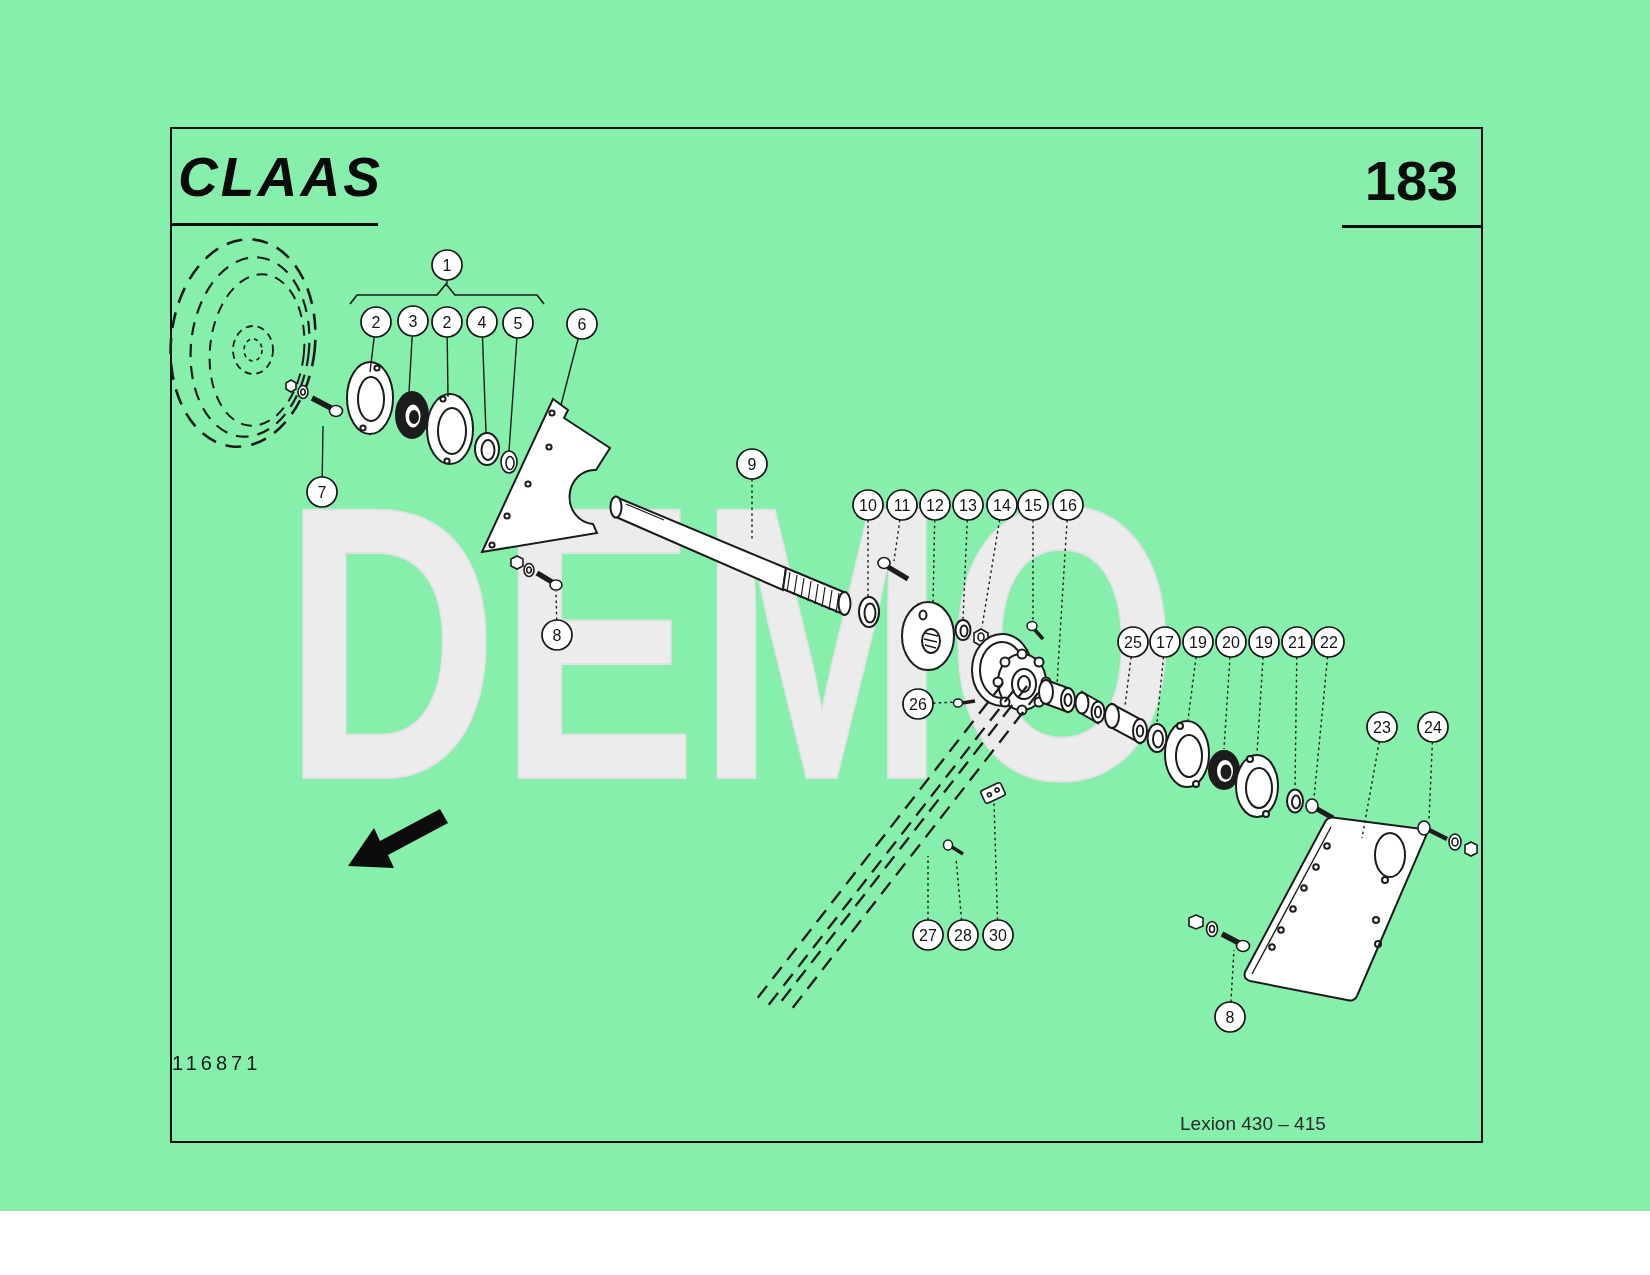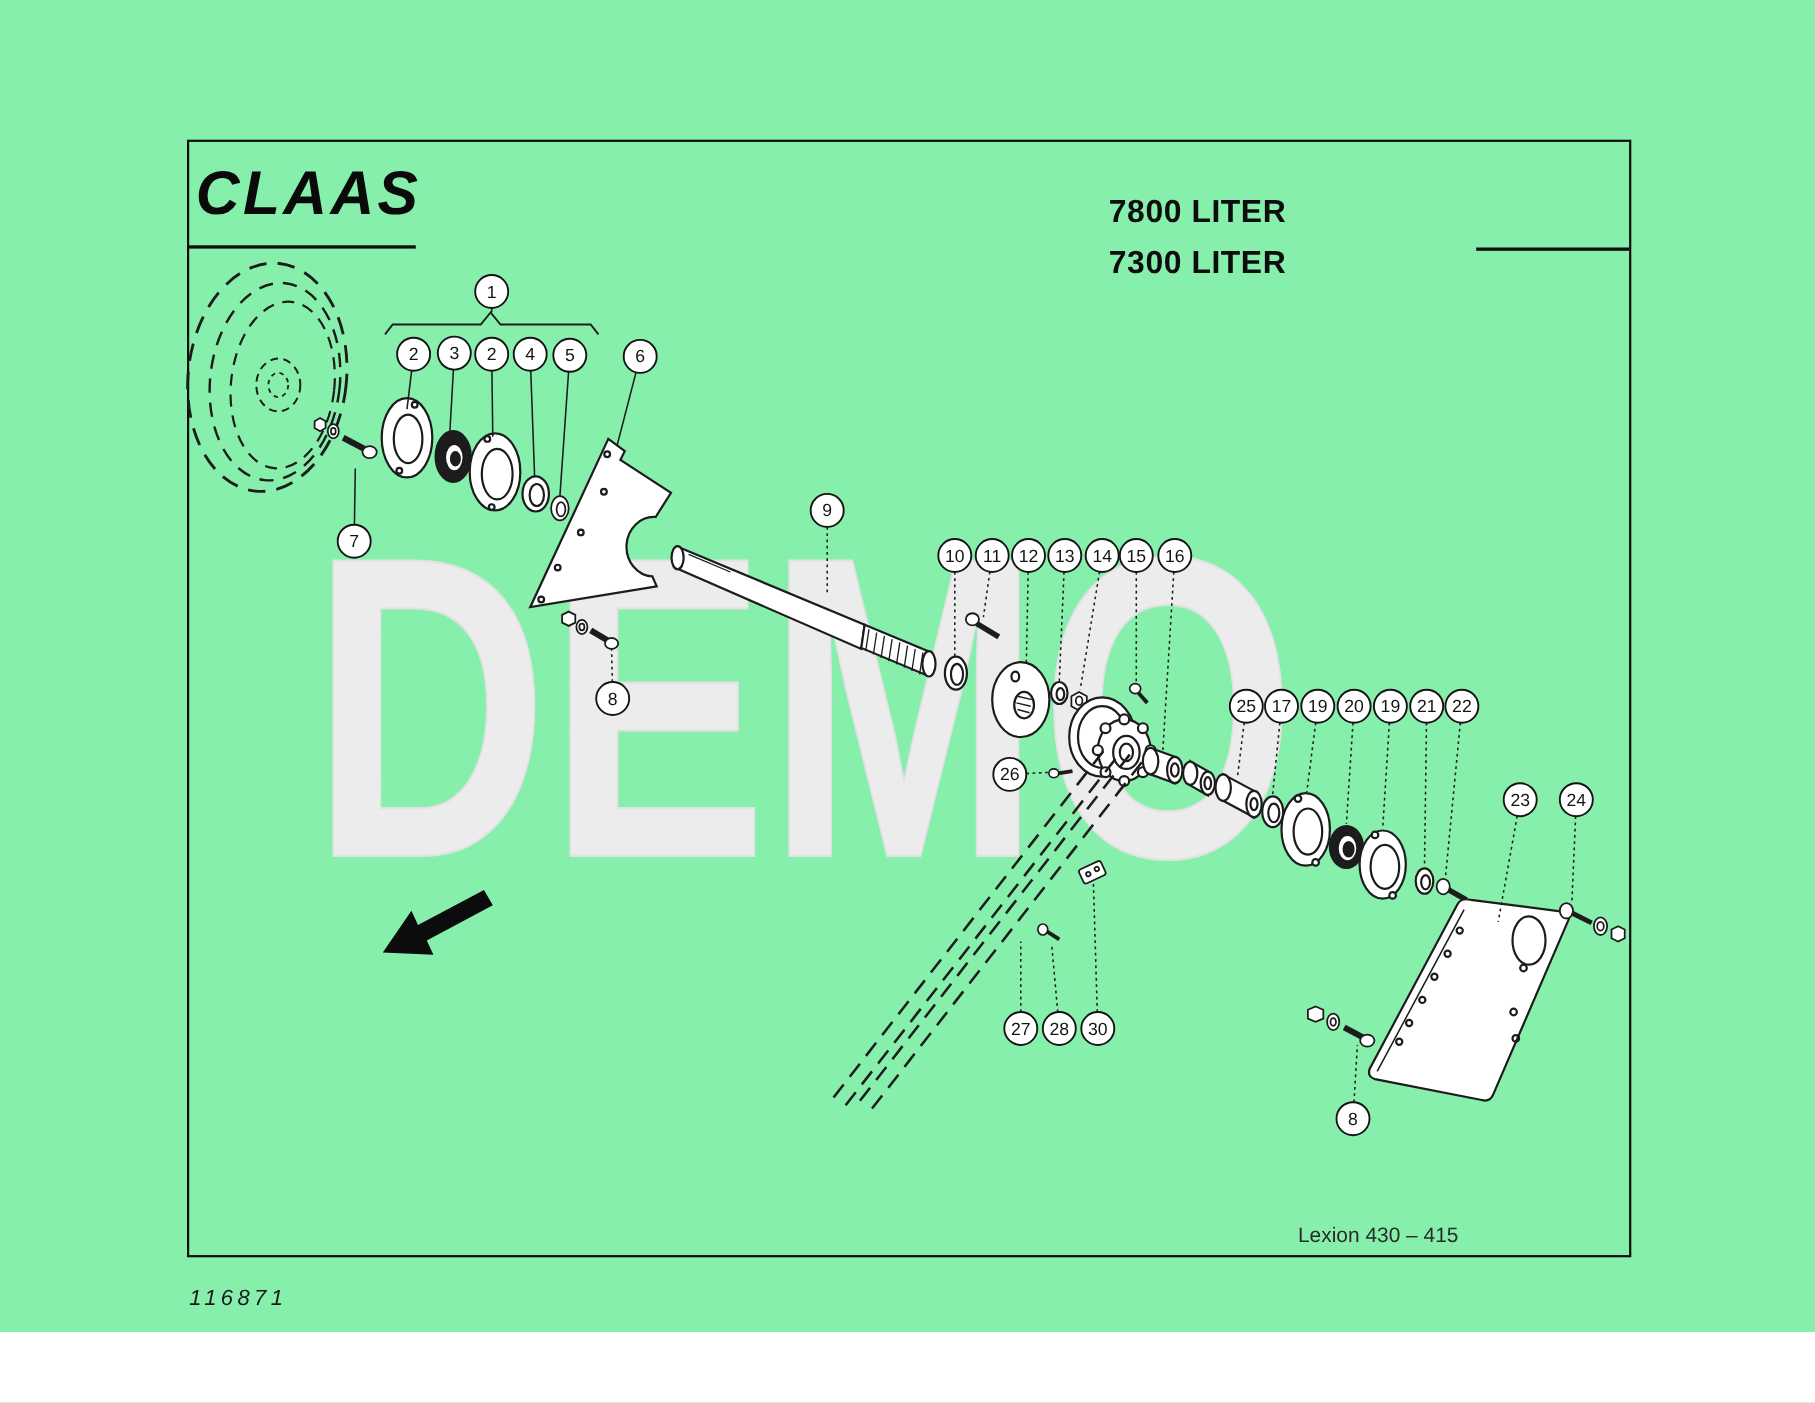--- a/index.html
+++ b/index.html
@@ -8,40 +8,37 @@
   .page-frame{position:absolute;left:170px;top:127px;width:1313px;height:1016px;
               border:2.5px solid #0d0d0d;box-sizing:border-box;}
   .logo{position:absolute;left:178px;top:144px;font-size:54px;font-weight:bold;font-style:italic;
         letter-spacing:3px;transform:scale(1.02,1.04);transform-origin:left top;color:#0a0a0a;}
   .logo-underline{position:absolute;left:170px;top:223px;width:208px;height:3px;background:#0d0d0d;}
   .model-block{position:absolute;left:1008px;top:170px;line-height:46px;font-size:29px;font-weight:bold;
                letter-spacing:0.5px;color:#0d0d0d;}
   .page-number{position:absolute;left:1342px;top:148px;width:139px;text-align:center;
                font-size:56px;font-weight:bold;color:#0d0d0d;}
   .page-number-underline{position:absolute;left:1342px;top:225px;width:139px;height:3px;background:#0d0d0d;}
-  .doc-number{position:absolute;left:172px;top:1169px;font-size:20px;letter-spacing:4px;color:#1a1a1a;font-style:italic;}
+  .doc-number{position:absolute;left:172px;top:1052px;font-size:20px;letter-spacing:4px;color:#1a1a1a;}
   .model-ref{position:absolute;left:1180px;top:1113px;width:300px;font-size:19px;color:#2a2a2a;}
   svg.diagram{position:absolute;left:0;top:0;}
   .callout-text{font-family:"Liberation Sans",sans-serif;font-size:16px;font-weight:500;fill:#141414;}
 </style>
 </head>
 <body>
 
 <div class="screen">
 
   <div class="page-frame"></div>
 
   <div class="logo">CLAAS</div>
   <div class="logo-underline"></div>
 
-  <div class="model-block">
-    <div>7800 LITER</div>
-    <div>7300 LITER</div>
-  </div>
-
+
+  <div class="page-number">183</div>
   <div class="page-number-underline"></div>
 
   <svg class="diagram" width="1650" height="1275" viewBox="0 0 1650 1275">
 
     <text x="283" y="778" font-size="390" font-weight="bold" font-family="Liberation Sans, sans-serif" textLength="895" lengthAdjust="spacingAndGlyphs" fill="#ececec" stroke="#e2e2e2" stroke-width="2">DEMO</text>
 
     <g stroke="#1c1c1c" fill="none" stroke-width="2">
 
       <g>
         <ellipse cx="243" cy="343" rx="72" ry="104" stroke-dasharray="16 10" stroke-width="2.6" transform="rotate(6 243 343)"></ellipse>

